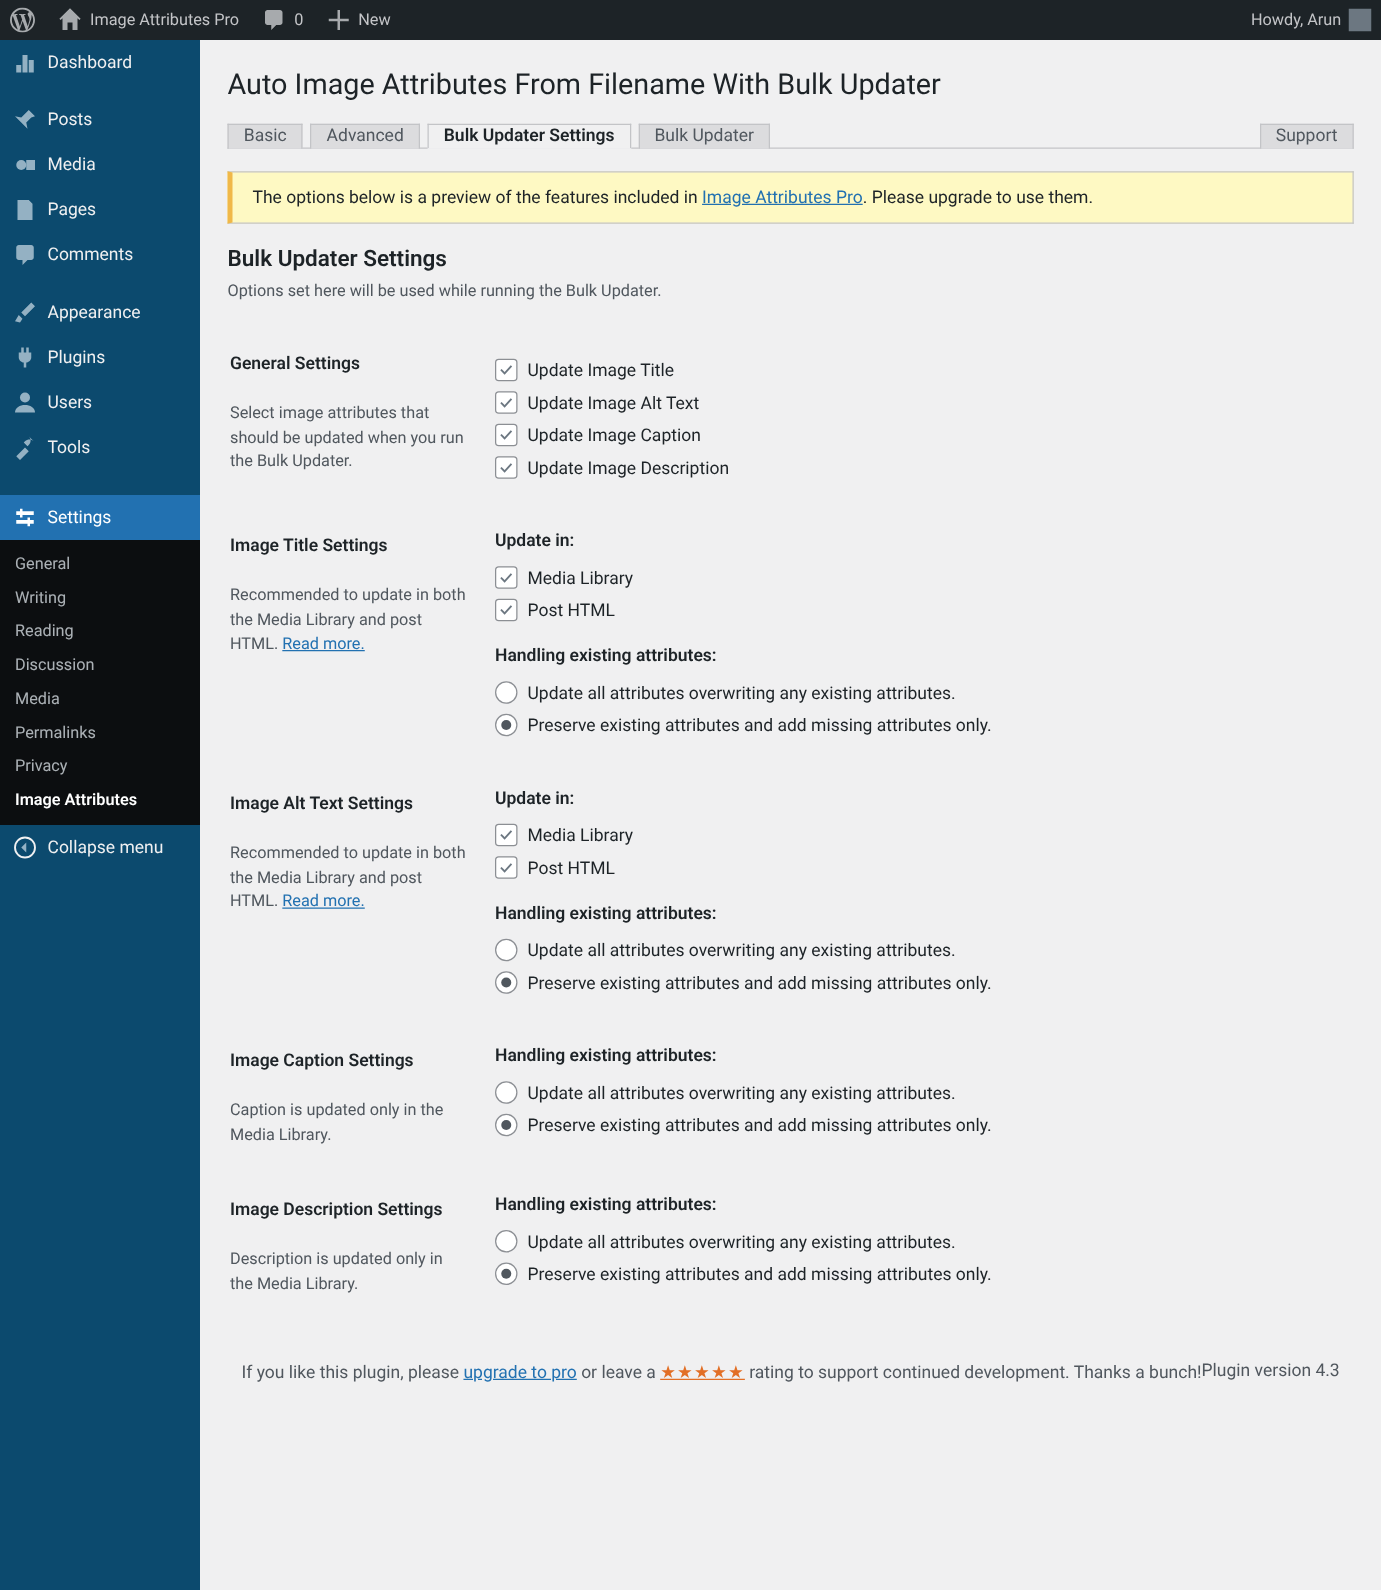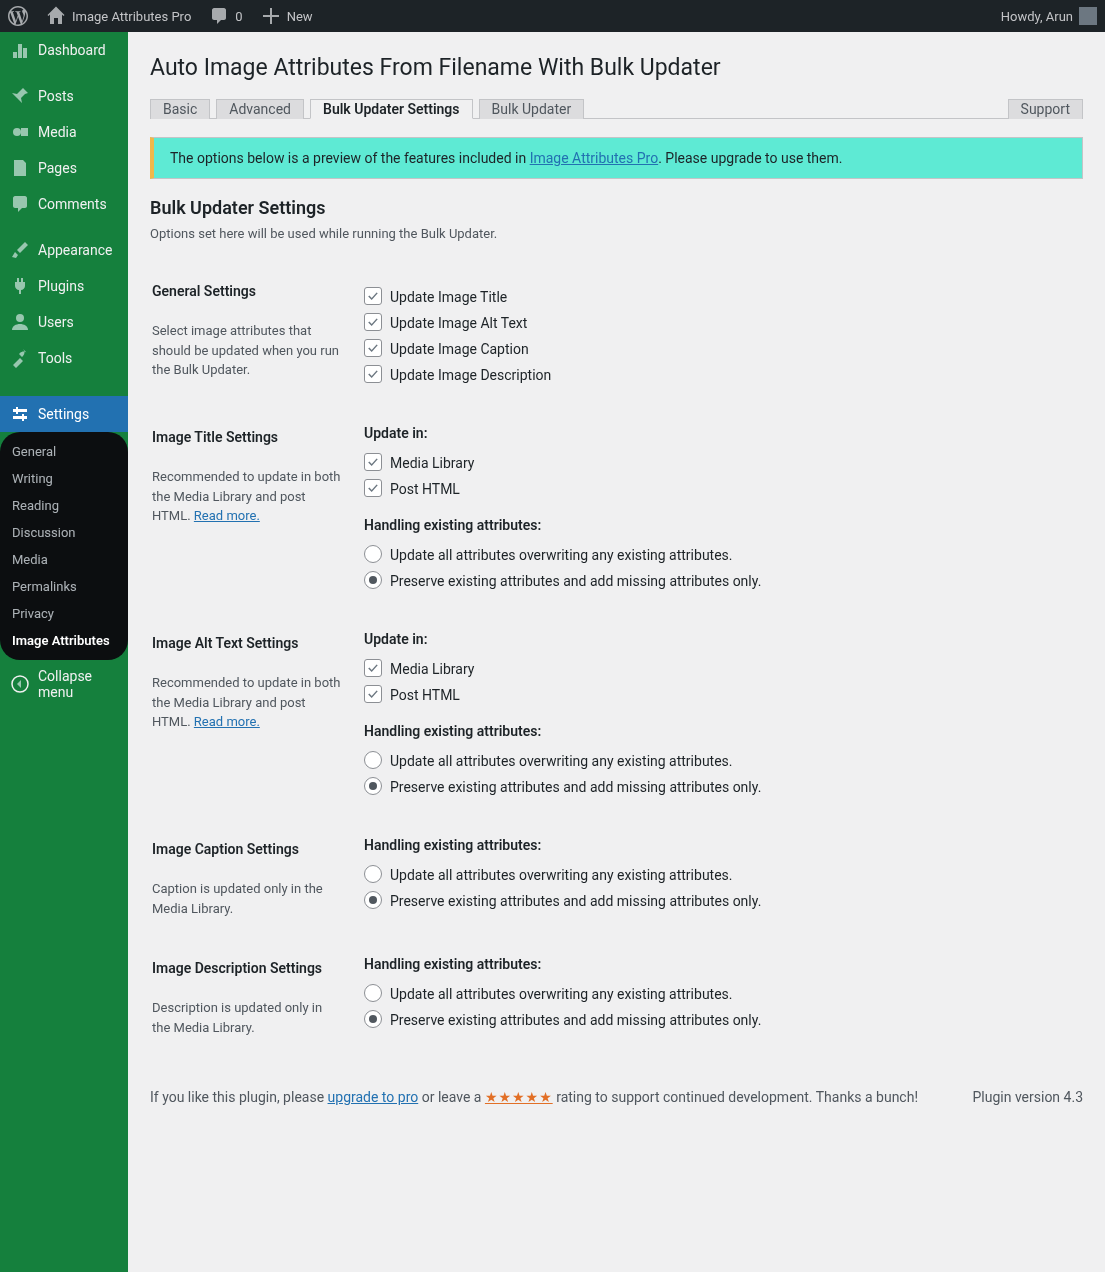--- a/index.html
+++ b/index.html
@@ -8,59 +8,59 @@
 
 
 .adminbar { height: 32px; background: #1d2327; color: #c3c4c7; display: flex; align-items: center; padding: 0 8px; font-size: 13px; justify-content: space-between; }
 .adminbar-left, .adminbar-right { display: flex; align-items: center; gap: 18px; }
 .adminbar-item { display: flex; align-items: center; gap: 6px; cursor: pointer; color: #c3c4c7; }
 .adminbar-item svg { width: 20px; height: 20px; fill: #a7aaad; }
 .avatar-box { width: 18px; height: 18px; background: #6c7781; }
 
 
 .wrap { display: flex; }
-.sidebar { width: 128px; background: #15803d; color: #fff; min-height: calc(100vh - 32px); }
+.sidebar { width: 160px; background: #0c4a6e; color: #fff; min-height: calc(100vh - 32px); }
 .menu-item { display: flex; align-items: center; gap: 8px; padding: 8px 10px; font-size: 14px; color: #f0f0f1; cursor: pointer; }
 .menu-item svg { width: 20px; height: 20px; fill: rgba(240,246,252,.6); flex-shrink: 0; }
 .menu-item.current { background: #2271b1; color: #fff; position: relative; margin-top: 20px; }
 .menu-item.current svg { fill: #fff; }
 .menu-item.current::after { content: ""; position: absolute; right: -8px; top: 50%; transform: translateY(-50%); border: 8px solid transparent; border-right-color: #f0f0f1; }
-.submenu { background: #0c0e10; padding: 6px 0; border-radius: 20px; }
+.submenu { background: #0c0e10; padding: 6px 0; }
 .submenu-item { padding: 6px 12px; font-size: 13px; color: rgba(240,246,252,.7); cursor: pointer; }
 .submenu-item.current { color: #fff; font-weight: 600; }
 
 .content { flex: 1; padding: 10px 22px 40px; }
 h1 { font-size: 23px; font-weight: 400; color: #1d2327; margin: 12px 0 18px; }
 .tabs { display: flex; border-bottom: 1px solid #c3c4c7; gap: 6px; }
 .tab { padding: 1px 12px; border: 1px solid #c3c4c7; border-bottom: none; background: #dcdcde; color: #50575e; font-size: 14px; cursor: pointer; margin-bottom: -1px; }
 .tab.active { background: #f0f0f1; border-bottom: 1px solid #f0f0f1; color: #1d2327; font-weight: 600; }
 .tab.support { margin-left: auto; }
 
-.notice { background: #5eead4; border: 1px solid #c3c4c7; border-left: 4px solid #f0b849; padding: 12px 16px; margin: 18px 0; font-size: 14px; color: #1d2327; }
+.notice { background: #fef9c3; border: 1px solid #c3c4c7; border-left: 4px solid #f0b849; padding: 12px 16px; margin: 18px 0; font-size: 14px; color: #1d2327; }
 
 h2.section { font-size: 18px; font-weight: 600; color: #1d2327; margin: 10px 0 8px; }
 p.desc { font-size: 13px; color: #50575e; margin-bottom: 20px; }
 
 .form-table { width: 100%; }
 .form-table tr { vertical-align: top; }
 .form-table th { width: 200px; text-align: left; padding: 20px 10px 20px 0; font-weight: 600; font-size: 14px; color: #1d2327; }
 .form-table th .hint { font-weight: 400; font-size: 13px; color: #50575e; display: block; margin-top: 22px; line-height: 1.5; }
 .form-table td { padding: 16px 10px; }
 .field-label { font-size: 14px; font-weight: 600; color: #1d2327; margin-bottom: 12px; display: block; }
 .option-row { display: flex; align-items: flex-end; gap: 8px; margin: 8px 0; font-size: 14px; color: #1d2327; }
 
 
 .cb { width: 18px; height: 18px; border: 1px solid #8c8f94; border-radius: 3px; background: #fff; display: inline-flex; align-items: center; justify-content: center; flex-shrink: 0; }
 .cb.checked::after { content: "✓"; font-size: 14px; color: #6c7781; font-weight: bold; }
 
 .rb { width: 18px; height: 18px; border: 1px solid #8c8f94; border-radius: 50%; background: #fff; display: inline-flex; align-items: center; justify-content: center; flex-shrink: 0; }
 .rb.checked::after { content: ""; width: 8px; height: 8px; border-radius: 50%; background: #50575e; }
 
 .subheading { font-size: 14px; font-weight: 600; color: #1d2327; margin: 20px 0 12px; }
-.footer-row { display: flex; justify-content: space-between; font-size: 14px; color: #50575e; margin-top: 30px; }
+.footer-row { display: flex; justify-content: center; font-size: 14px; color: #50575e; margin-top: 30px; }
 .stars { color: #e26f26; text-decoration: underline; letter-spacing: 1px; }
 </style>
 </head>
 <body>
 
 <div class="adminbar">
   <div class="adminbar-left">
     <span class="adminbar-item">
         <svg viewBox="0 0 20 20">
           <path d="M10 0C4.5 0 0 4.5 0 10s4.5 10 10 10 10-4.5 10-10S15.5 0 10 0zM1.5 10c0-1.2.3-2.4.7-3.4l4 11C3.5 16.2 1.5 13.3 1.5 10zm8.5 8.5c-.8 0-1.6-.1-2.4-.3l2.5-7.4 2.6 7.1c0 .1 0 .1.1.1-.9.3-1.8.5-2.8.5zm1.2-12.5c.5 0 1-.1 1-.1.5 0 .4-.7-.1-.7 0 0-1.4.1-2.3.1-.8 0-2.2-.1-2.2-.1-.5 0-.5.7-.1.7 0 0 .4.1.9.1l1.3 3.6-1.8 5.5-3.1-9.1c.5 0 1-.1 1-.1.5 0 .4-.7-.1-.7 0 0-1.4.1-2.3.1H3C4.5 2.9 7.1 1.5 10 1.5c2.2 0 4.1.8 5.6 2.2h-.1c-.8 0-1.4.7-1.4 1.5 0 .7.4 1.3.8 2 .3.6.7 1.3.7 2.3 0 .7-.3 1.6-.6 2.7l-.8 2.7-3-8.9zm6.1-.3c.8 1.3 1.2 2.8 1.2 4.3 0 3.3-1.8 6.2-4.5 7.7l2.6-7.5c.5-1.2.6-2.2.6-3 .1-.5.1-1 .1-1.5z"></path>

